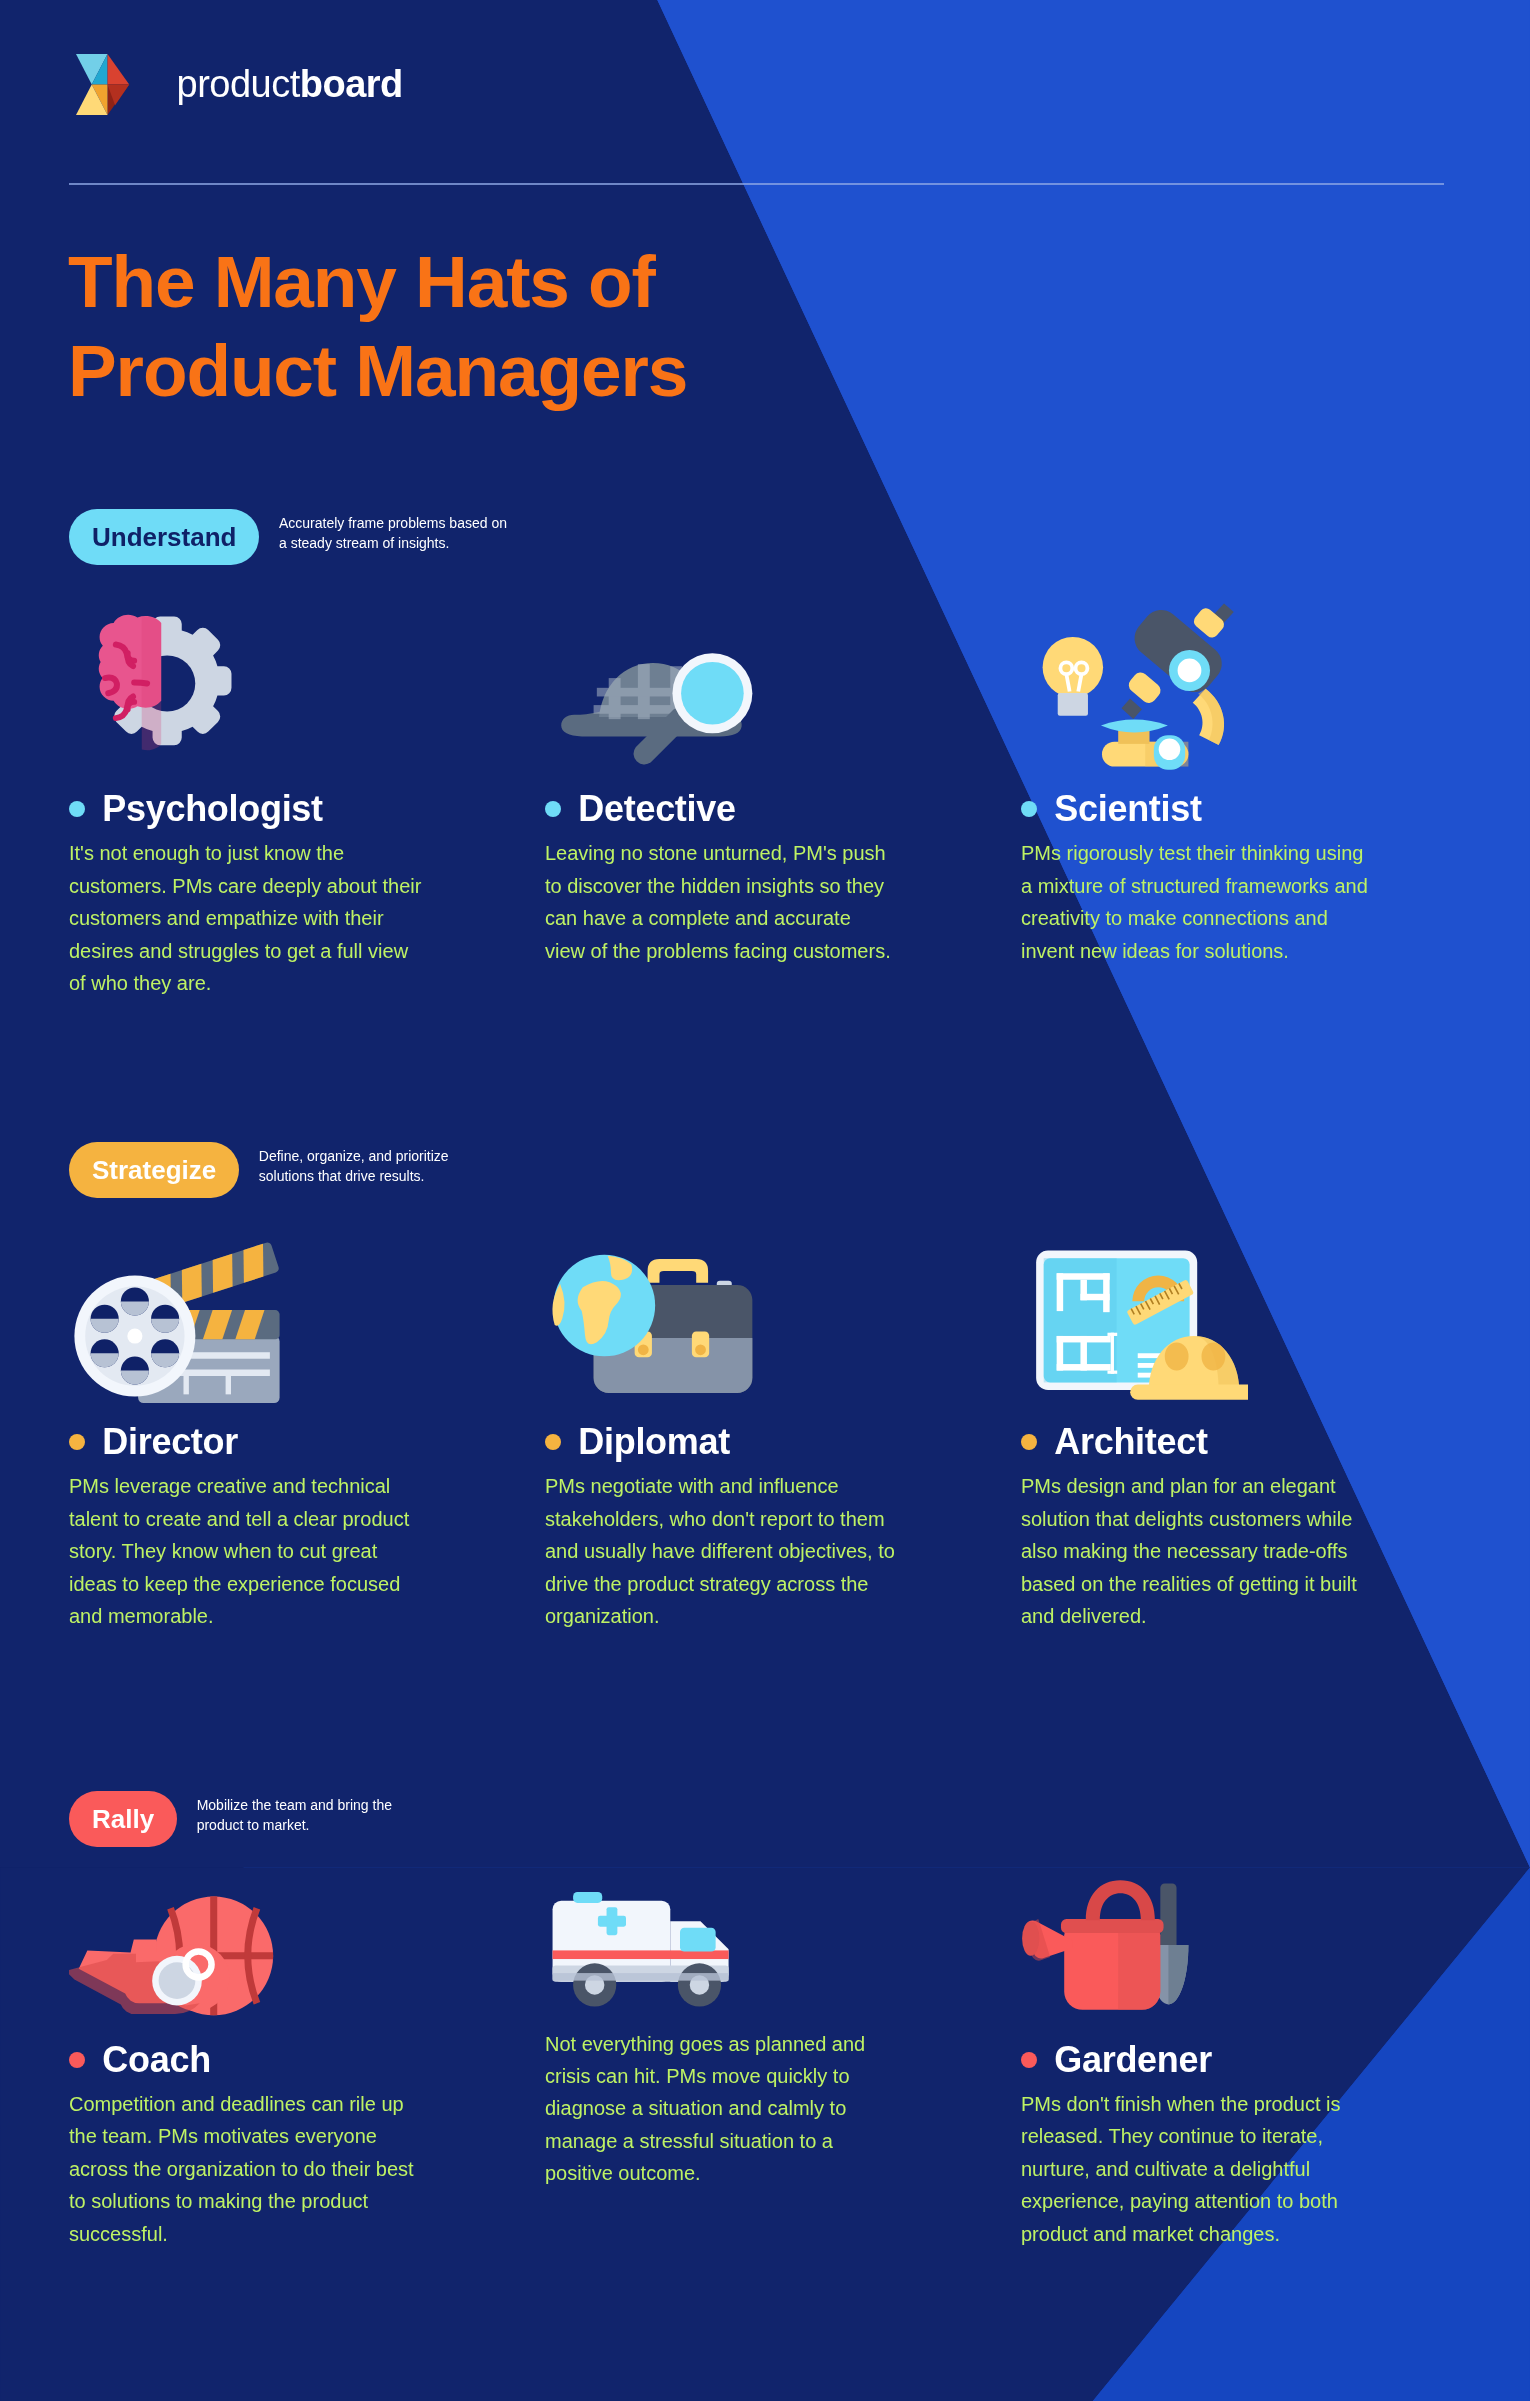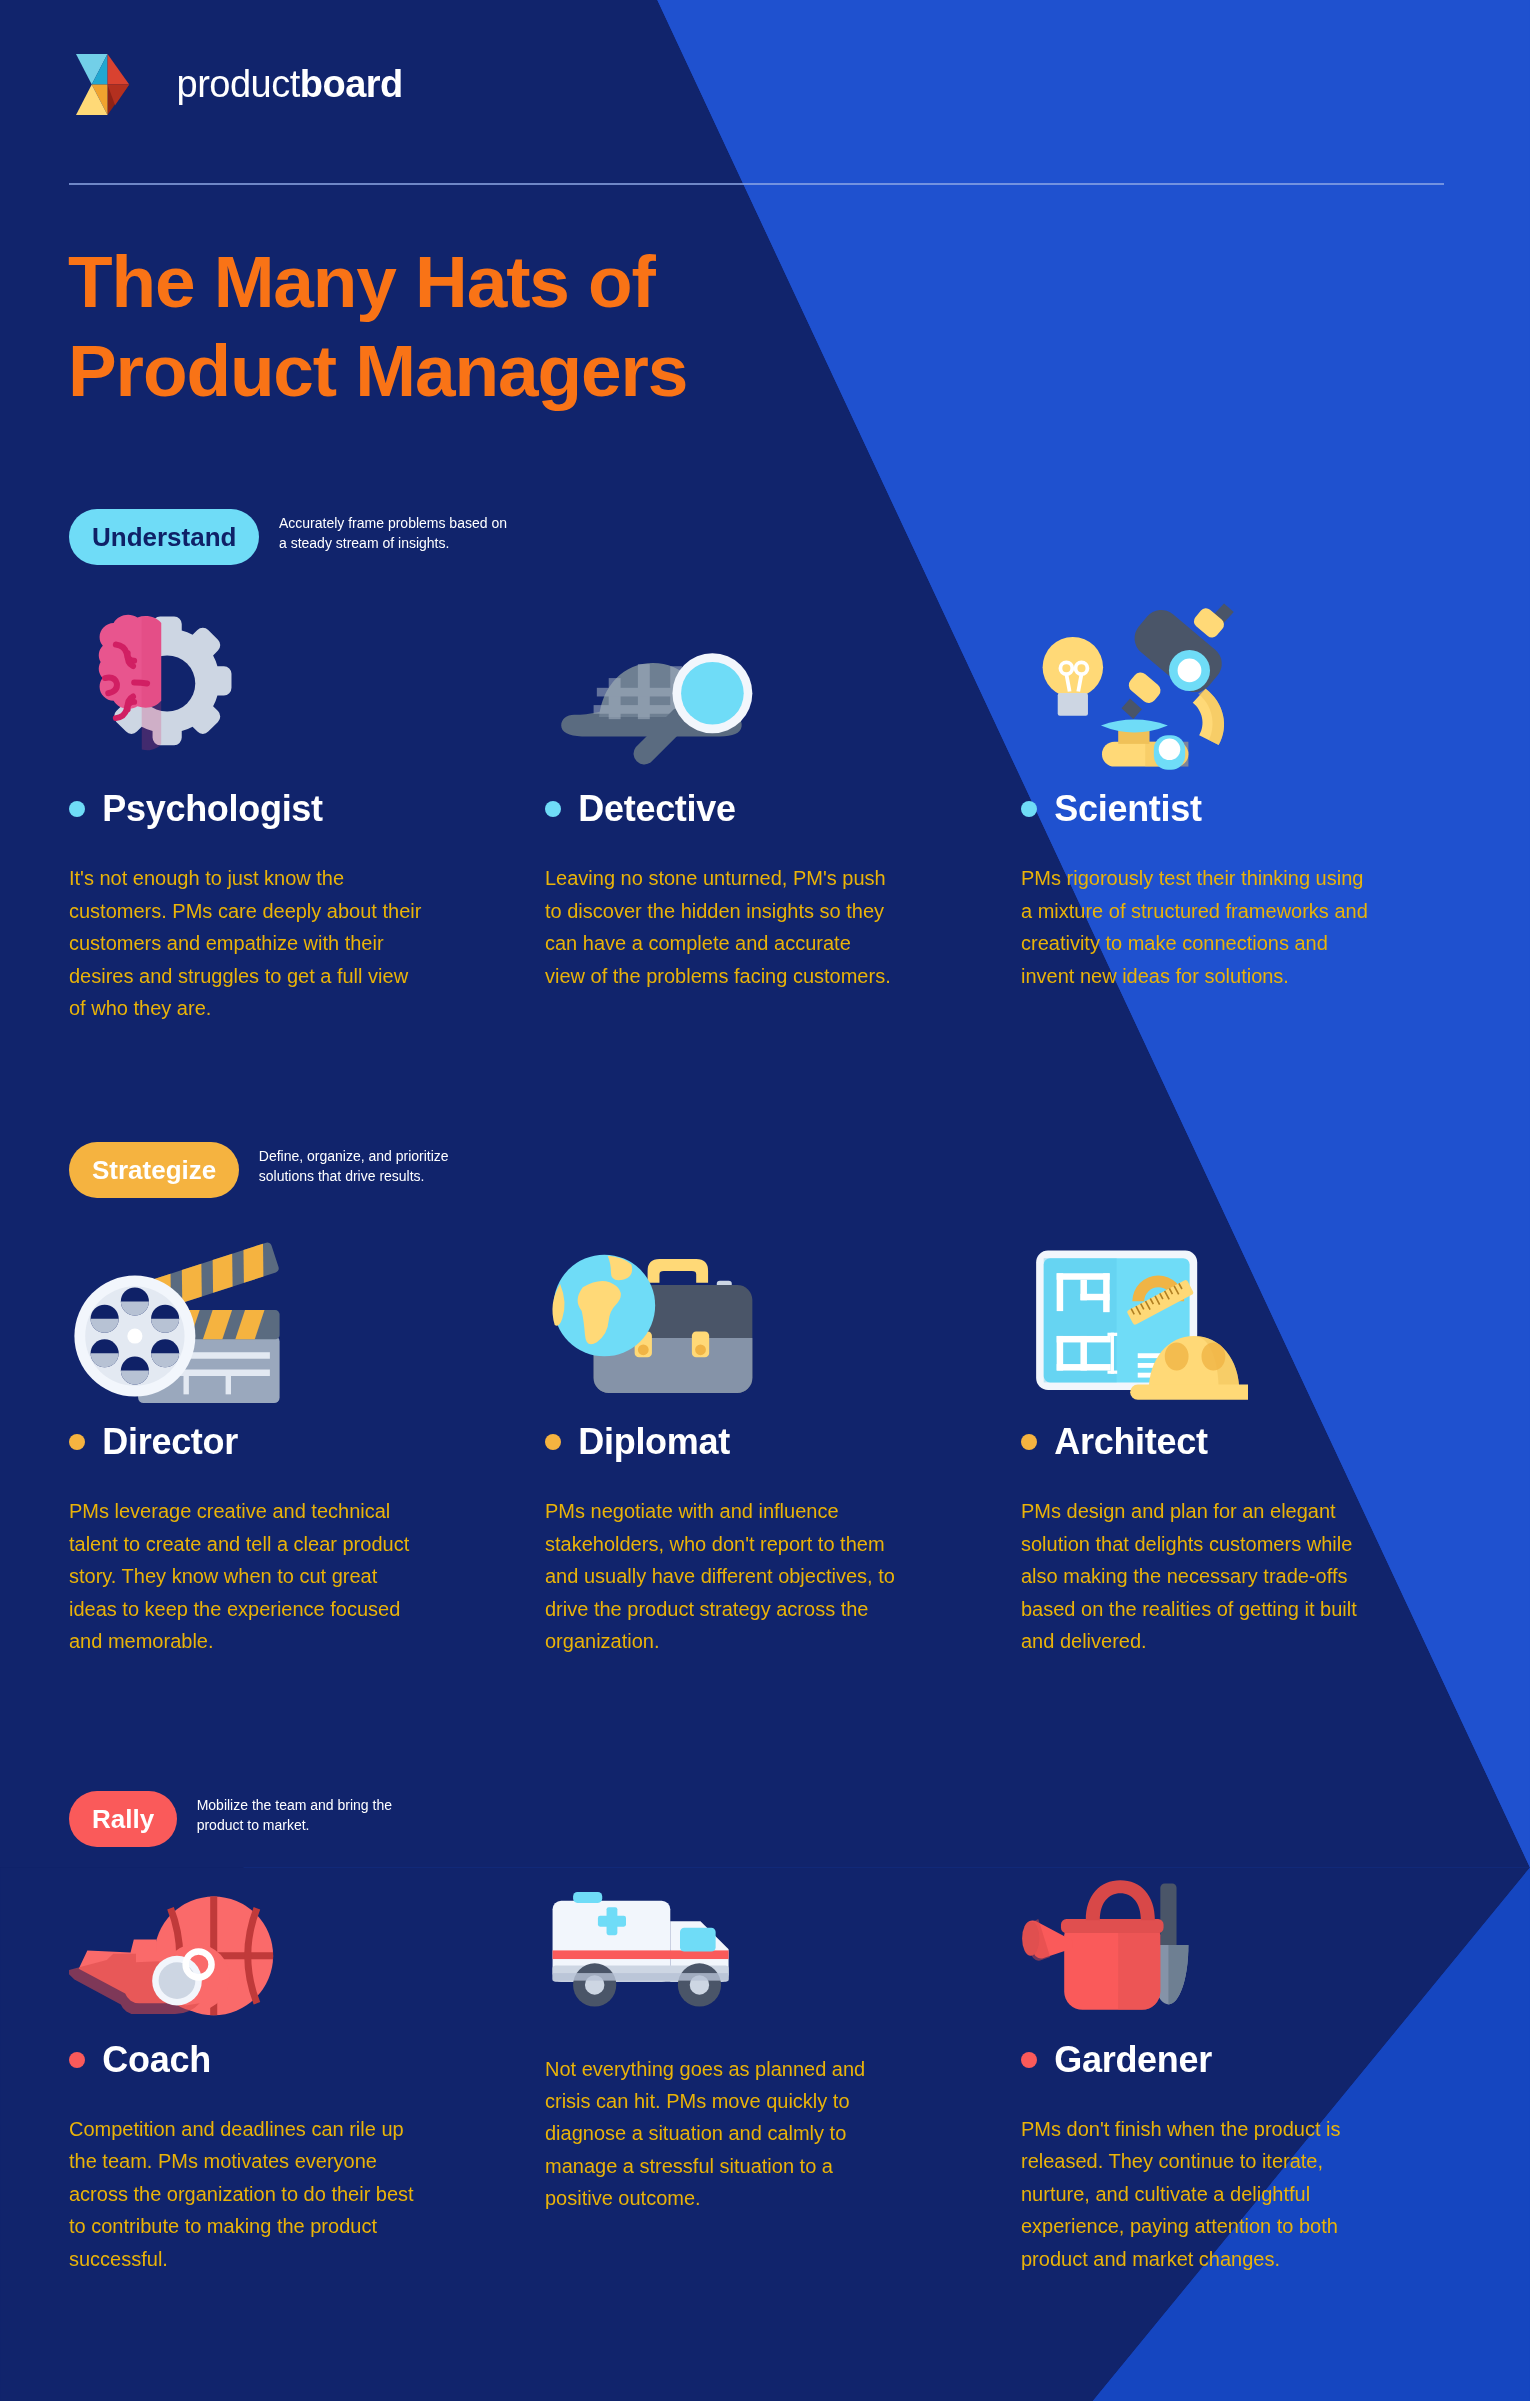--- a/index.html
+++ b/index.html
@@ -49,22 +49,22 @@
 
   
   .cards { display:flex; }
   .card { width:492px; position:relative; }
   .icon-wrap { height:179px; display:flex; align-items:flex-end; }
   .icon-wrap svg { display:block; }
   .card-title-row { display:flex; align-items:center; margin-top:18.4px; }
   .dot { width:16px; height:16px; border-radius:50%; flex:0 0 auto; }
   .card-title { font-size:36px; font-weight:700; color:#ffffff; margin-left:17.3px; letter-spacing:-0.3px; }
   .card-body {
-    margin-top:32px; font-size:20px; line-height:1.62;
-    color:#eab308; width:476px; white-space:pre-line;
+    margin-top:7px; font-size:20px; line-height:1.62;
+    color:#bef264; width:476px; white-space:pre-line;
   }
 </style>
 </head>
 <body>
 
 <div id="page">
 
   <div class="band">
     <svg width="1530" height="2401" viewBox="0 0 2828 4438" xmlns="http://www.w3.org/2000/svg">
       <rect x="0" y="0" width="2828" height="4438" fill="#0f2167"></rect>
@@ -397,21 +397,21 @@
             <circle cx="240" cy="176" r="24" fill="none" stroke="#ffffff" stroke-width="12"></circle>
           </svg>
         </div>
         <div class="card-title-row">
           <span class="dot" style="background:#fa5a5a;"></span>
           <span class="card-title">Coach</span>
         </div>
         <div class="card-body">Competition and deadlines can rile up
 the team. PMs motivates everyone
 across the organization to do their best
-to contribute to making the product
+to solutions to making the product
 successful.</div>
       </div>
 
       <div class="card">
         <div class="icon-wrap" style="height:152px;">
           <svg width="216" height="152" viewBox="0 0 400 280" xmlns="http://www.w3.org/2000/svg">
             <rect x="14" y="58" width="218" height="150" rx="16" fill="#f2f6fc"></rect>
             <path d="M232 96 h56 l52 52 v46 a14 14 0 0 1-14 14 h-94z" fill="#f2f6fc"></path>
             <rect x="14" y="150" width="326" height="16" fill="#fa5a5a"></rect>
             <rect x="14" y="178" width="326" height="30" rx="6" fill="#cdd6e3"></rect>

